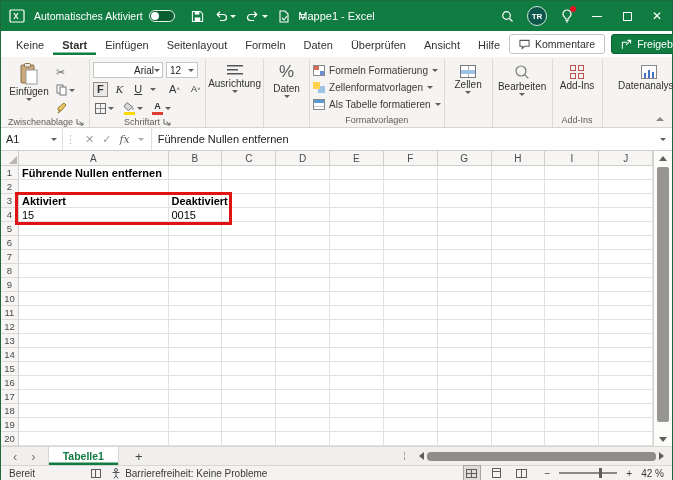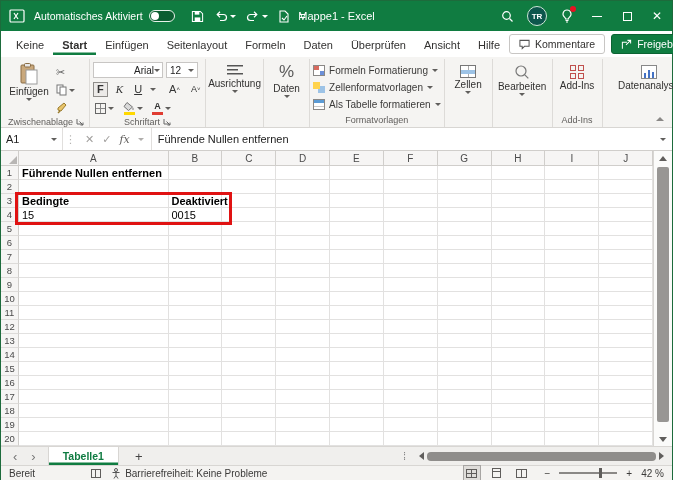--- a/index.html
+++ b/index.html
@@ -516,21 +516,21 @@
           <div class="cell" style="width: 54px;"></div>
           <div class="cell" style="width: 54px;"></div>
           <div class="cell" style="width: 54px;"></div>
           <div class="cell" style="width: 54px;"></div>
           <div class="cell" style="width: 54px;"></div>
           <div class="cell" style="width: 54px;"></div>
         </div>
         <div class="grow">
           <div class="rowhead">3</div>
           <div class="cell" style="width: 150px;">
-            <span class="b">Bedingte</span>
+            <span class="b">Aktiviert</span>
           </div>
           <div class="cell" style="width: 54px;">
             <span class="b">Deaktiviert</span>
           </div>
           <div class="cell" style="width: 54px;"></div>
           <div class="cell" style="width: 54px;"></div>
           <div class="cell" style="width: 54px;"></div>
           <div class="cell" style="width: 54px;"></div>
           <div class="cell" style="width: 54px;"></div>
           <div class="cell" style="width: 54px;"></div>

